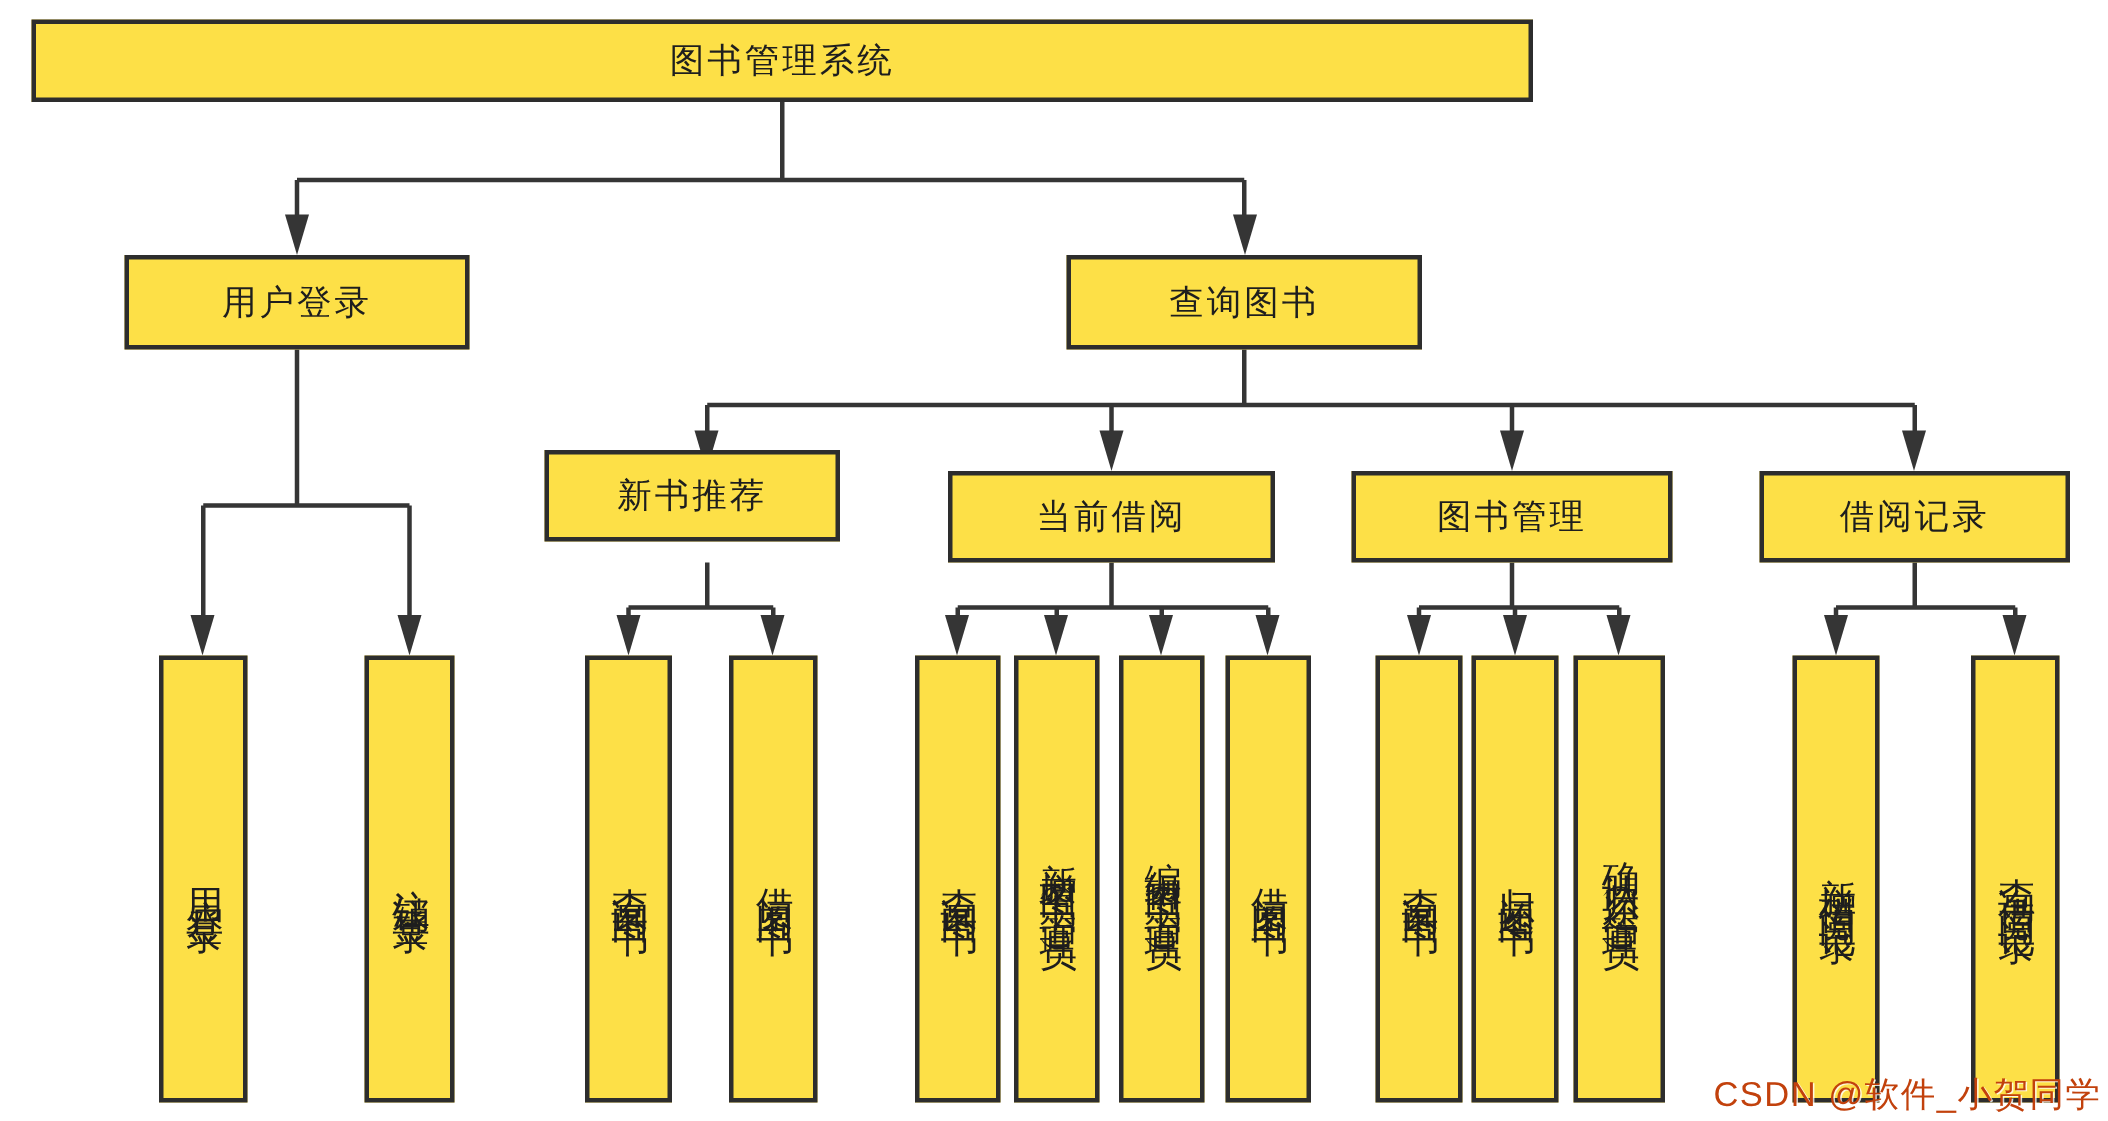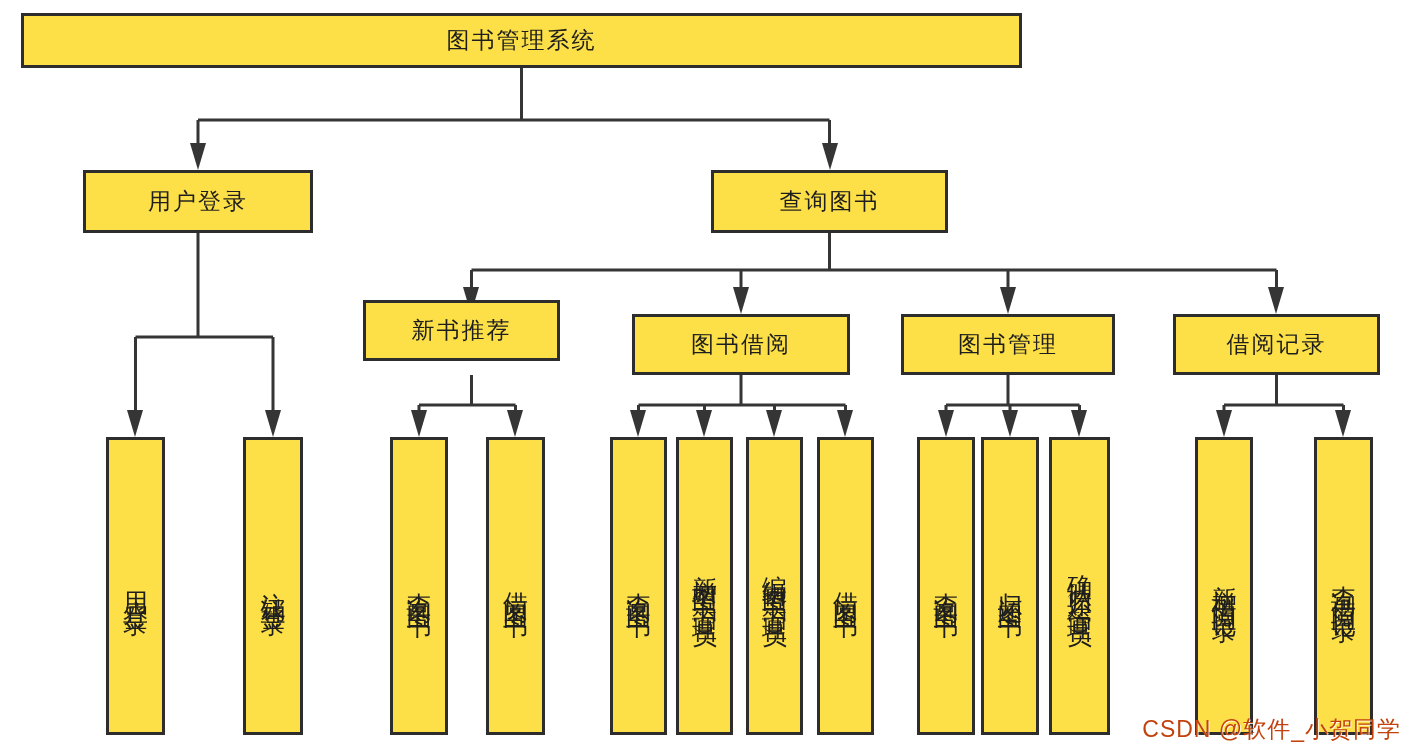--- a/index.html
+++ b/index.html
@@ -104,21 +104,21 @@
     <span>用户登录</span>
   </div>
   <div class="node h-node n-l2b">
     <span>查询图书</span>
   </div>
 
   <div class="node h-node n-l3a">
     <span>新书推荐</span>
   </div>
   <div class="node h-node n-l3b">
-    <span>图书借阅</span>
+    <span>当前借阅</span>
   </div>
   <div class="node h-node n-l3c">
     <span>图书管理</span>
   </div>
   <div class="node h-node n-l3d">
     <span>借阅记录</span>
   </div>
 
   <div class="node v-node leaf n-ul1">
     <span>用户登录</span>

